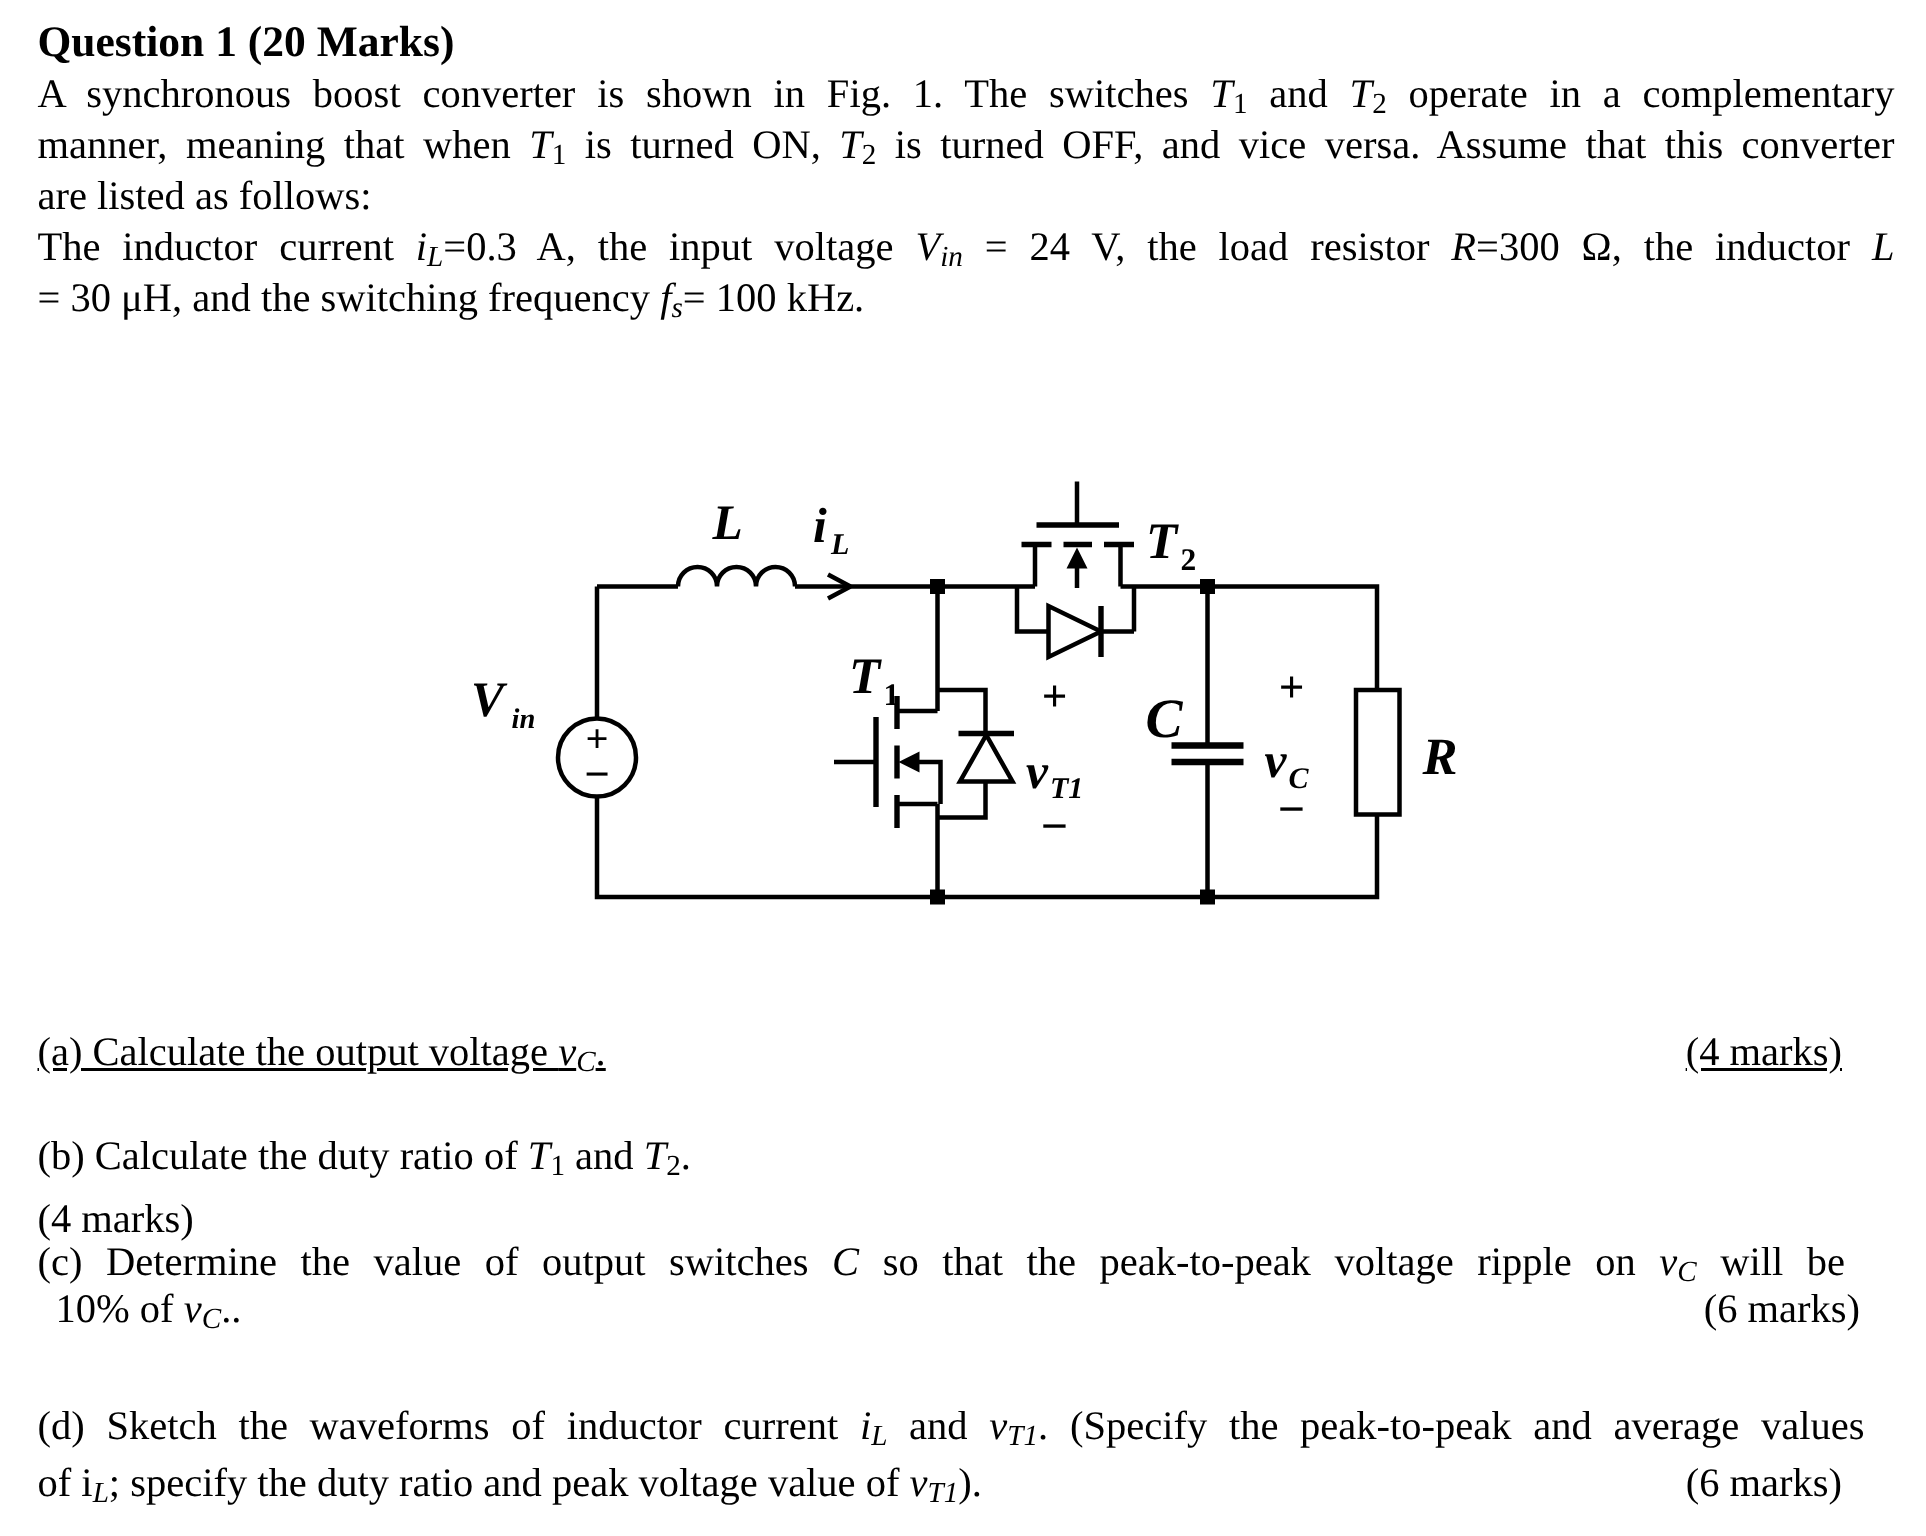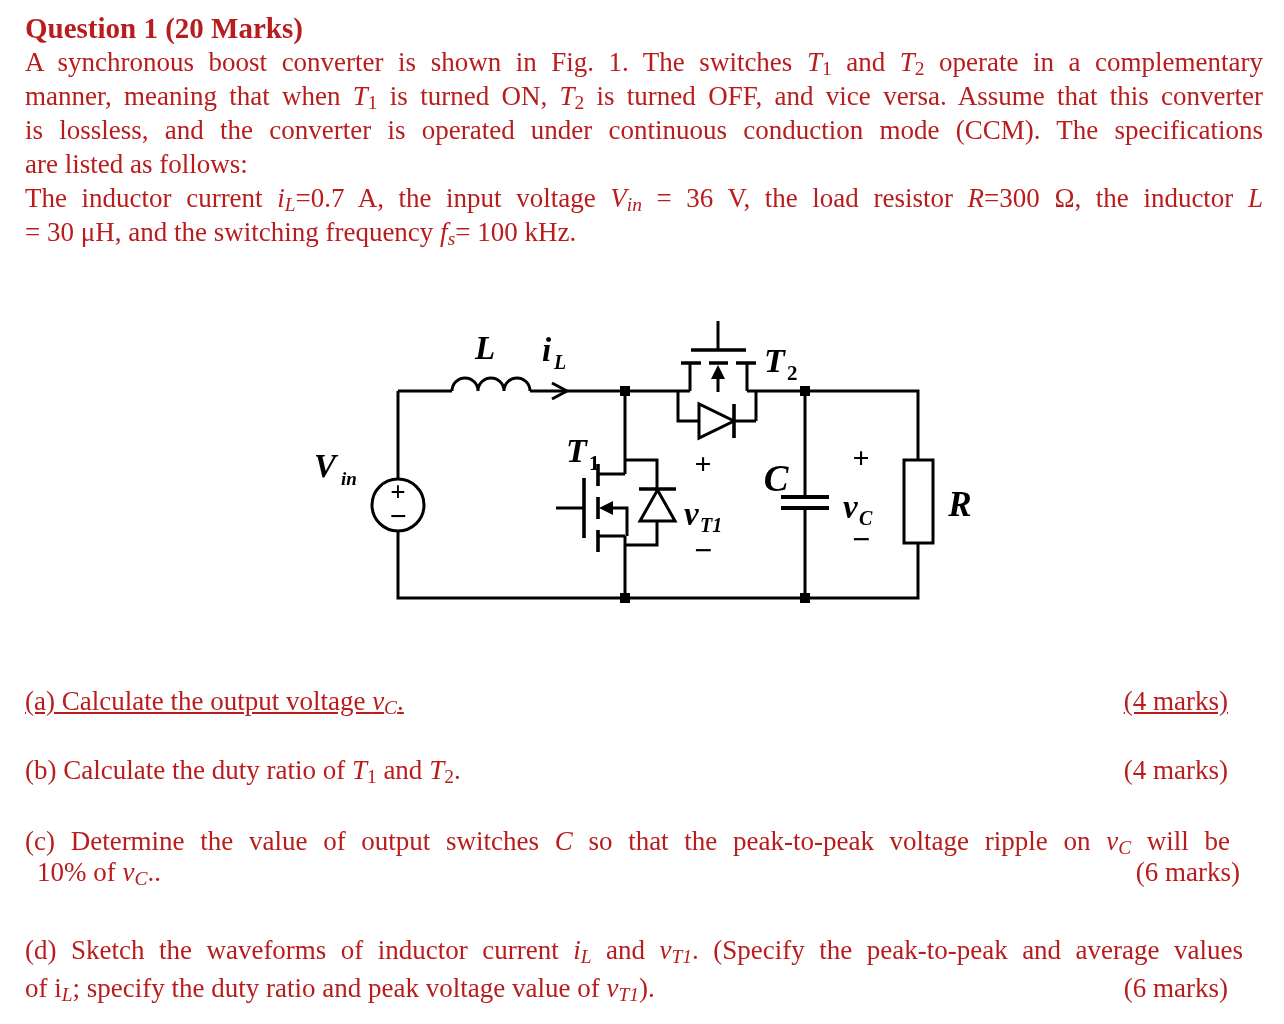--- a/index.html
+++ b/index.html
@@ -1,38 +1,38 @@
 <!DOCTYPE html>
 <html><head>
 <meta charset="utf-8">
 <style>
   html,body{margin:0;padding:0;background:#ffffff;}
   #page{
     position:relative;width:1284px;height:1024px;background:#ffffff;
-    font-family:"Liberation Serif",serif;color:#b91c1c;overflow:hidden;
+    font-family:"Liberation Serif",serif;color:#000000;overflow:hidden;
   }
   
   .s-b{font-weight:700;}
   .s-i{font-style:italic;}
   .s-sub{font-size:0.72em;vertical-align:-0.22em;}
   .s-isub{font-style:italic;font-size:0.72em;vertical-align:-0.22em;}
 
   
   #intro{position:absolute;left:25px;top:11px;width:1238px;font-size:27px;}
   #intro .ln{height:34px;line-height:34px;white-space:nowrap;}
   #intro .ln.jst{white-space:normal;text-align:justify;text-align-last:justify;}
   #intro .hd{font-size:29px;}
 
   
   .qrow{position:absolute;left:25px;width:1203px;display:flex;justify-content:space-between;
         font-size:27px;line-height:34px;height:34px;white-space:nowrap;}
   .qline{position:absolute;left:25px;font-size:27px;line-height:34px;height:34px;
          text-align:justify;text-align-last:justify;}
   #row-a{top:684px;text-decoration:underline;}
-  #row-b{top:753px;}
+  #row-b{top:753px;flex-direction:column;}
   #row-c1{top:824px;width:1205px;}
   #row-c2{top:855px;margin-left:12px;}
   #row-d1{top:933px;width:1218px;}
   #row-d2{top:971px;}
 
   
   #fig{position:absolute;left:300px;top:300px;width:700px;height:360px;}
   #caption{position:absolute;left:300px;top:612px;width:690px;text-align:center;font-size:29px;}
   .clbl{font-family:"Liberation Serif",serif;font-weight:700;font-style:italic;fill:#000;}
   .csym{font-family:"Liberation Serif",serif;font-weight:700;fill:#000;}
@@ -42,23 +42,22 @@
 </style>
 </head>
 <body>
 
 <div id="page">
 
   <div id="intro">
     <div class="ln hd"><span class="s-b">Question 1 (20 Marks)</span></div>
     <div class="ln jst"><span>A synchronous boost converter is shown in Fig. 1. The switches </span><span class="s-i">T</span><span class="s-sub">1</span><span> and </span><span class="s-i">T</span><span class="s-sub">2</span><span> operate in a complementary</span></div>
     <div class="ln jst"><span>manner, meaning that when </span><span class="s-i">T</span><span class="s-sub">1</span><span> is turned ON, </span><span class="s-i">T</span><span class="s-sub">2</span><span> is turned OFF, and vice versa. Assume that this converter</span></div>
-    <div class="ln jst"><span>is lossless, and the converter is operated under continuous conduction mode (CCM).  The specifications</span></div>
     <div class="ln"><span>are listed as follows:</span></div>
-    <div class="ln jst"><span>The inductor current </span><span class="s-i">i</span><span class="s-isub">L</span><span>=0.7 A, the input voltage </span><span class="s-i">V</span><span class="s-isub">in</span><span> = 36 V, the load resistor </span><span class="s-i">R</span><span>=300 Ω, the inductor </span><span class="s-i">L</span></div>
+    <div class="ln jst"><span>The inductor current </span><span class="s-i">i</span><span class="s-isub">L</span><span>=0.3 A, the input voltage </span><span class="s-i">V</span><span class="s-isub">in</span><span> = 24 V, the load resistor </span><span class="s-i">R</span><span>=300 Ω, the inductor </span><span class="s-i">L</span></div>
     <div class="ln"><span>= 30 μH, and the switching frequency </span><span class="s-i">f</span><span class="s-isub">s</span><span>= 100 kHz.</span></div>
   </div>
 
   <svg id="fig" viewBox="300 300 700 360" xmlns="http://www.w3.org/2000/svg">
 
     <g>
       <path class="wire" d="M398 391 V479 M398 531 V598 H918 V543 M918 460 V391 H747 M398 391 H452 M530 391 H690"></path>
     </g>
 
     <g>

